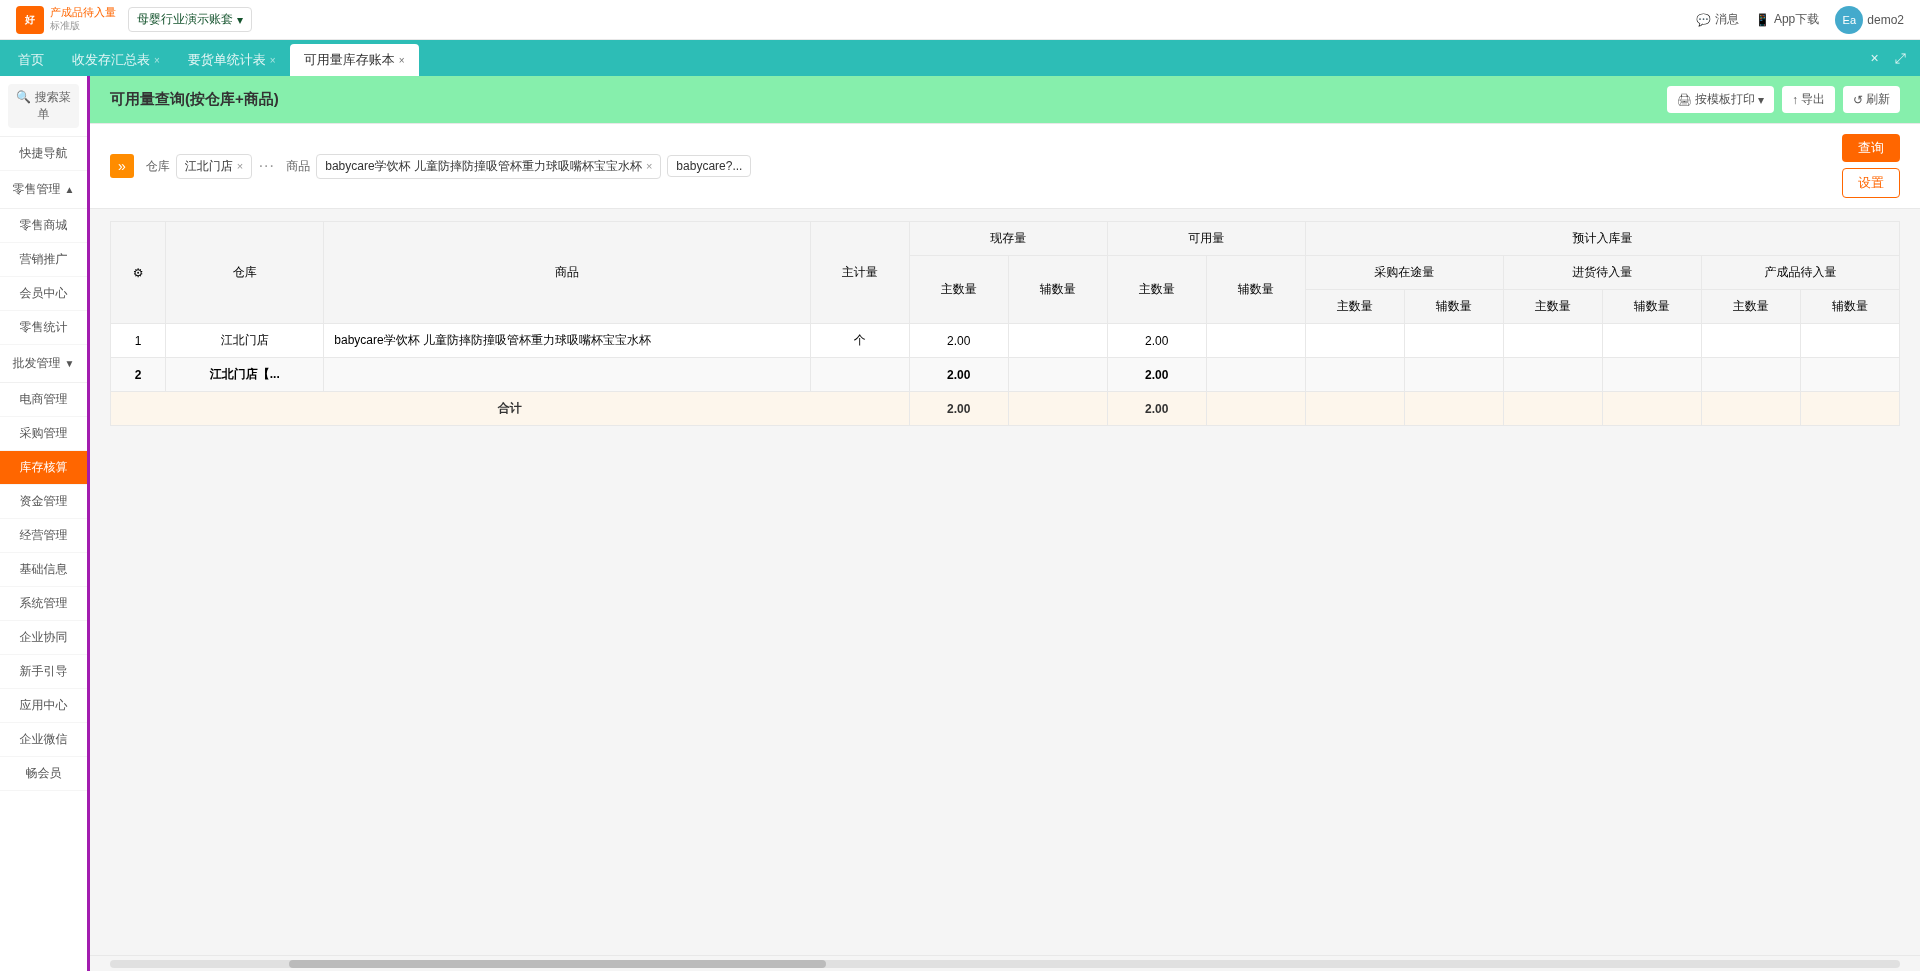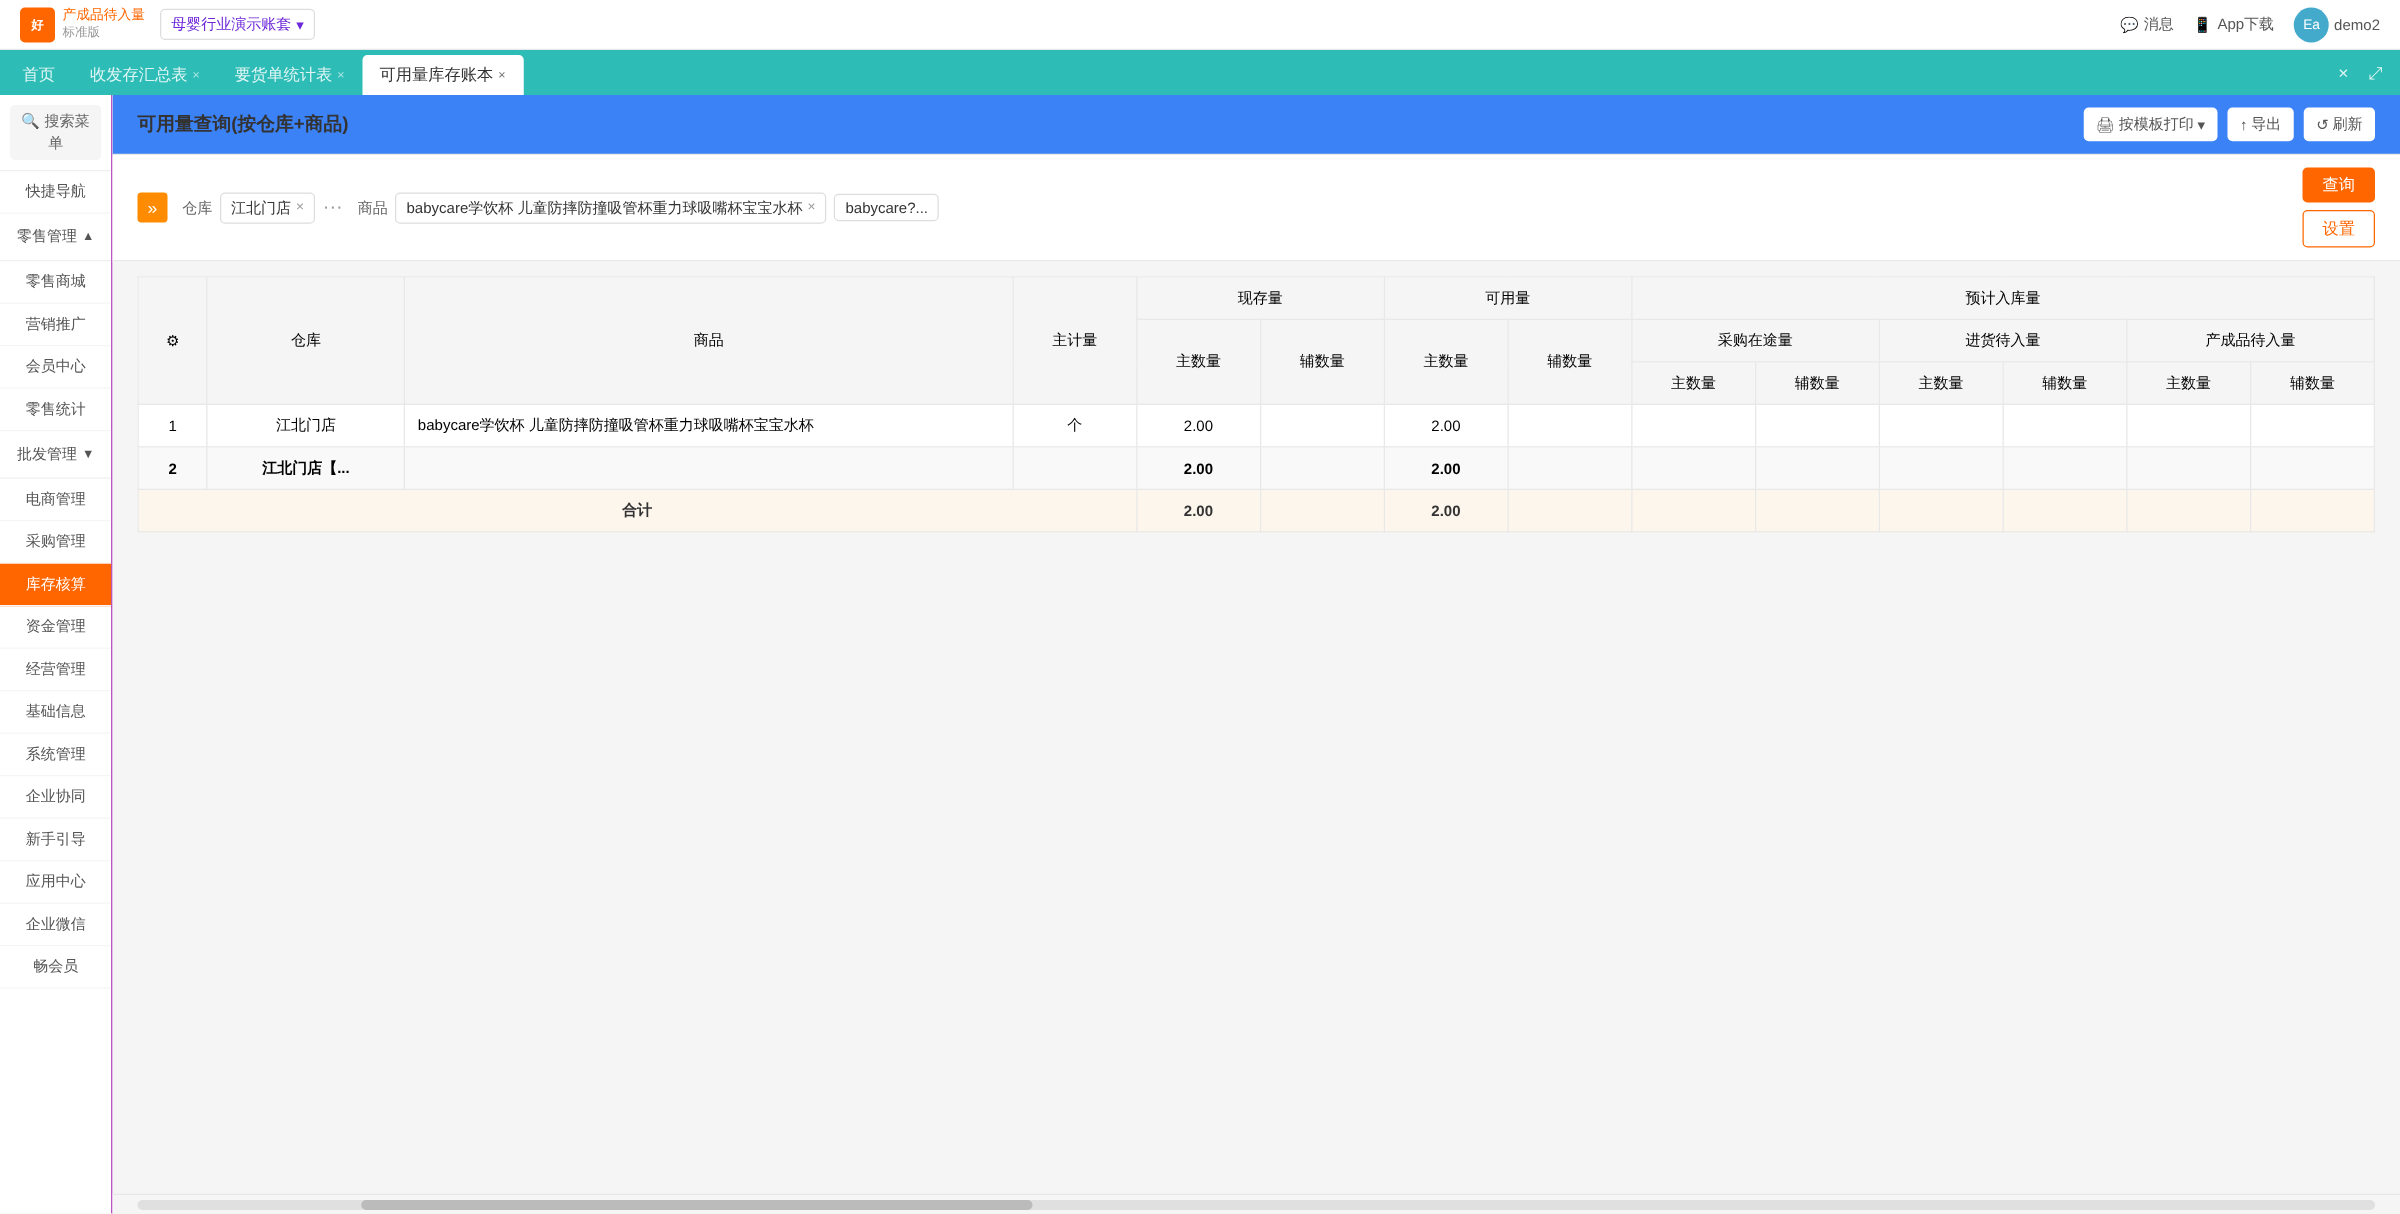--- a/index.html
+++ b/index.html
@@ -18,21 +18,21 @@
     }
     .top-bar-left { display: flex; align-items: center; gap: 12px; }
     .logo-area { display: flex; align-items: center; gap: 6px; }
     .logo-icon { width: 28px; height: 28px; background: #ff6600; border-radius: 4px; display: flex; align-items: center; justify-content: center; color: #fff; font-size: 10px; font-weight: bold; }
     .logo-text { font-size: 11px; color: #ff6600; line-height: 1.2; }
     .logo-sub { font-size: 10px; color: #999; }
     .industry-selector {
       display: flex; align-items: center; gap: 4px;
       border: 1px solid #ddd; border-radius: 4px;
       padding: 3px 8px; cursor: pointer; background: #fff;
-      font-size: 12px; color: #6d28d9;
+      font-size: 12px; color: #14532d;
     }
     .top-bar-right { display: flex; align-items: center; gap: 16px; font-size: 12px; color: #555; }
     .top-bar-right-item { display: flex; align-items: center; gap: 4px; cursor: pointer; }
     .avatar { width: 28px; height: 28px; border-radius: 50%; background: #4ac; display: flex; align-items: center; justify-content: center; color: #fff; font-size: 11px; overflow: hidden; }
 
     
     .tab-bar {
       height: 36px;
       background: #2dbdb6;
       display: flex;
@@ -63,21 +63,21 @@
     .main-layout {
       display: flex;
       flex: 1;
       overflow: hidden;
     }
 
     
     .sidebar {
       width: 90px;
       background: #fff;
-      border-right: 1px solid #a21caf;
+      border-right: 3px solid #a21caf;
       display: flex;
       flex-direction: column;
       flex-shrink: 0;
       overflow-y: auto;
     }
     .sidebar-search {
       padding: 8px;
       border-bottom: 1px solid #f0f0f0;
     }
     .sidebar-search-btn {
@@ -113,21 +113,21 @@
     .content-area {
       flex: 1;
       display: flex;
       flex-direction: column;
       overflow: hidden;
       background: #f5f5f5;
     }
 
     
     .page-header {
-      background: #3b82f6;
+      background: #86efac;
       padding: 10px 20px;
       display: flex;
       align-items: center;
       justify-content: space-between;
       border-bottom: 1px solid #e8e8e8;
       flex-shrink: 0;
     }
     .page-title { font-size: 15px; font-weight: 600; color: #333; }
     .page-actions { display: flex; align-items: center; gap: 8px; }
     .page-action-btn {

